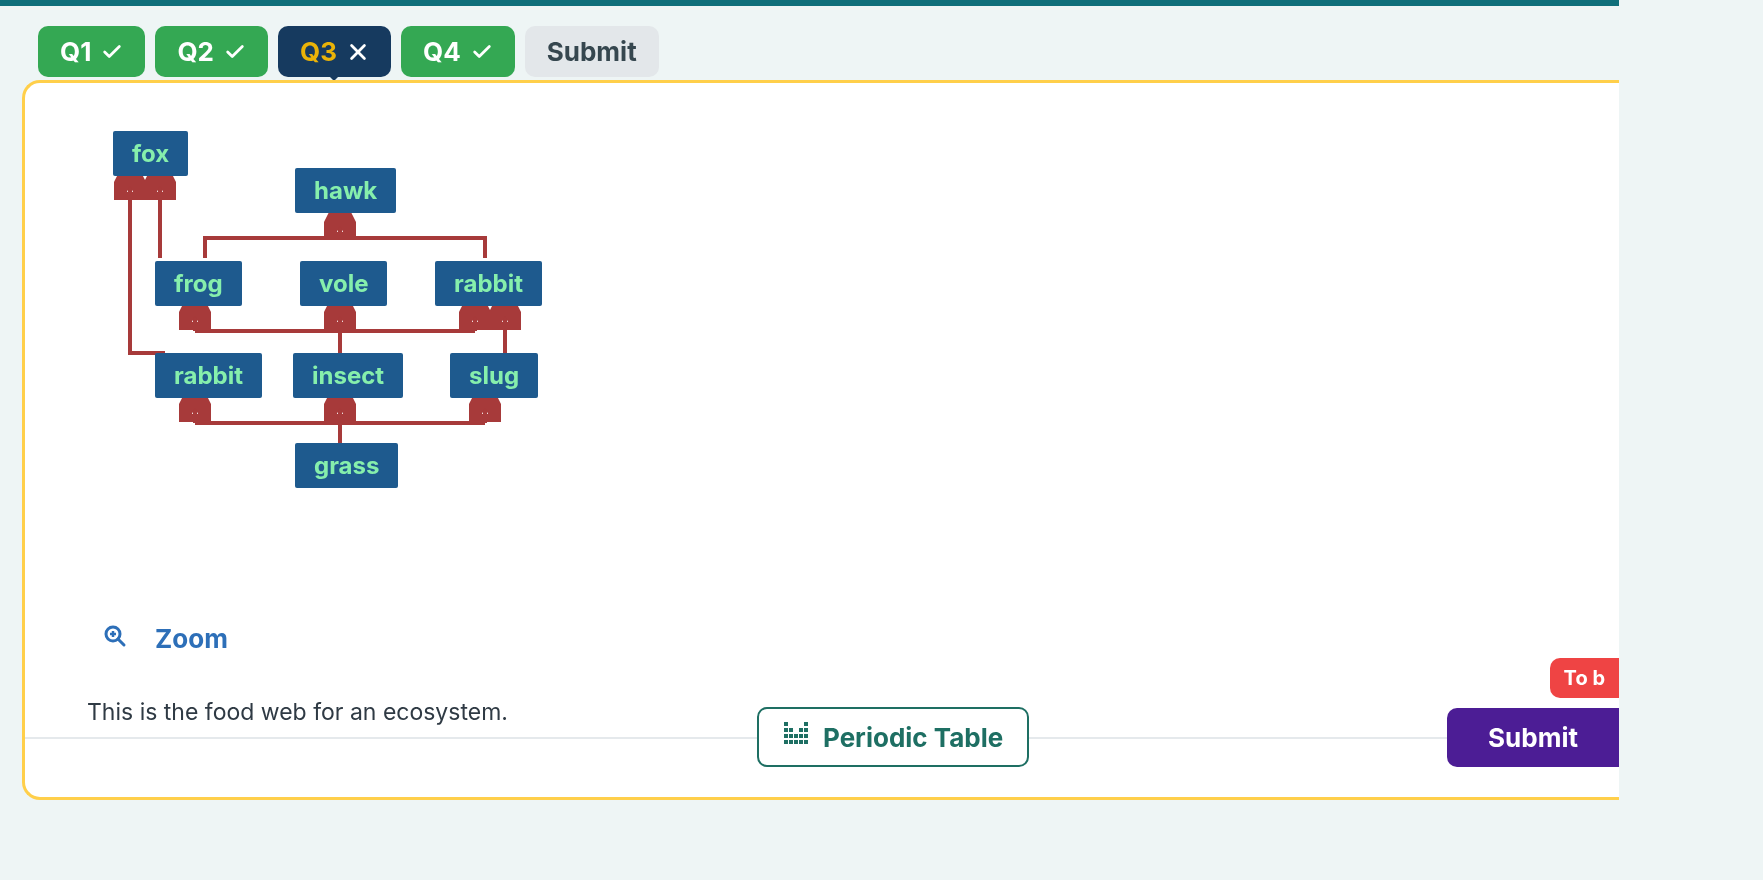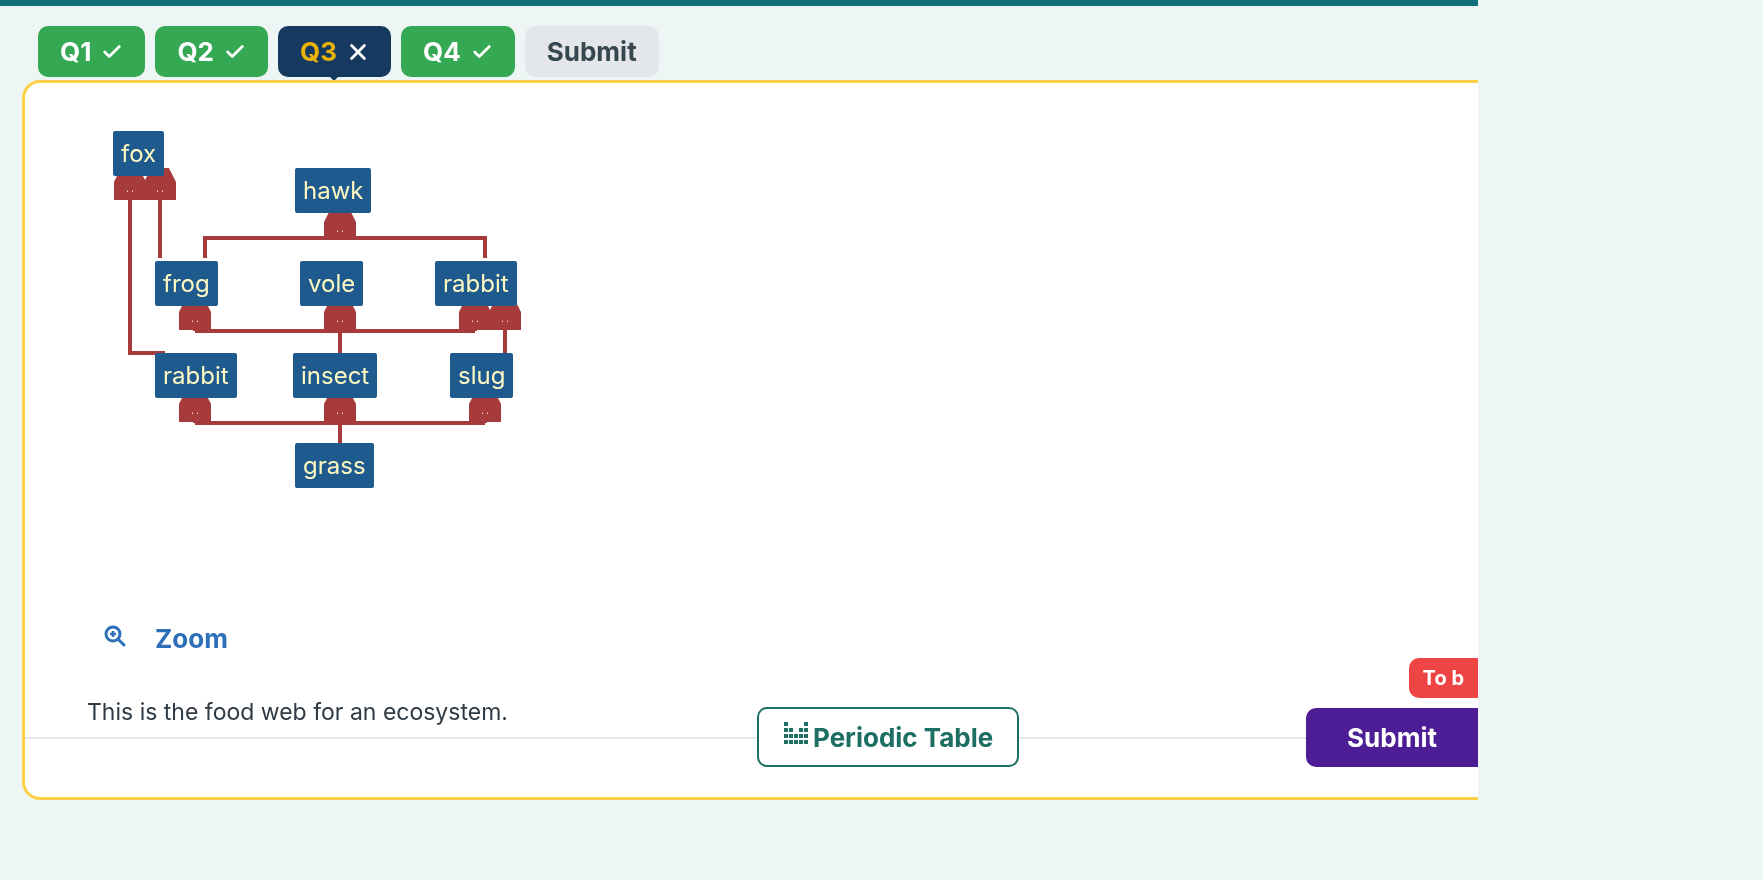--- a/index.html
+++ b/index.html
@@ -1,32 +1,32 @@
 <!DOCTYPE html>
 <html><head>
 <meta charset="utf-8">
 <style>
 html,body{margin:0;padding:0;font-family:Inter,"Segoe UI",Arial,sans-serif;background:#eef5f5;color:#334}
-.page{width:1478px;height:880px;position:relative;background:linear-gradient(#0f6f7a,#0f6f7a) no-repeat;background-size:100% 6px;background-position:0 0}
+.page{width:1619px;height:880px;position:relative;background:linear-gradient(#0f6f7a,#0f6f7a) no-repeat;background-size:100% 6px;background-position:0 0}
 .tabs{position:absolute;left:38px;top:26px;display:flex;gap:10px;align-items:flex-start}
 .tab{display:flex;align-items:center;gap:10px;border-radius:10px;padding:10px 22px;font-size:26px;font-weight:700;cursor:pointer}
 .tab.green{background:#34a853;color:#fff}
 .tab.dark{background:#163a5f;color:#eab308;position:relative}
 .tab.dark:after{content:"";position:absolute;left:50%;transform:translateX(-50%);bottom:-14px;border:10px solid transparent;border-top-color:#163a5f}
 .tab.grey{background:#e3e7ea;color:#36474f}
 .tab .icon{width:22px;height:22px;display:inline-flex}
 .card{position:absolute;left:22px;right:0;top:80px;bottom:80px;background:#fff;border:3px solid #ffcf4a;border-radius:18px 0 0 18px;border-right:none;box-sizing:border-box}
 .diagram{position:absolute;left:50px;top:30px;width:540px;height:400px}
-.node{position:absolute;background:#1e5a8e;color:#fef9c3;font-weight:400;font-size:24px;padding:8px 8px;border-radius:2px;text-align:center}
+.node{position:absolute;background:#1e5a8e;color:#86efac;font-weight:700;font-size:24px;padding:8px 19px;border-radius:2px;text-align:center}
 .arrows{position:absolute;left:0;top:0;width:540px;height:400px;overflow:visible}
 .arrows line,.arrows path{stroke:#a73a3a;stroke-width:4;fill:none}
 .zoom{position:absolute;left:78px;top:540px;display:flex;align-items:center;gap:28px;color:#2d6fb8;font-weight:700;font-size:26px;cursor:pointer}
 .qtext{position:absolute;left:62px;top:615px;font-size:23px;color:#2f3a44}
 .hr{position:absolute;left:0;right:0;top:654px;border-top:2px solid #e5e9ec}
-.ptable{position:absolute;left:732px;bottom:30px;display:flex;align-items:center;gap:4px;border:2px solid #1e6f63;border-radius:10px;padding:12px 24px;font-size:26px;font-weight:700;color:#1e6f63;background:#fff;cursor:pointer}
+.ptable{position:absolute;left:732px;bottom:30px;display:flex;align-items:center;gap:14px;border:2px solid #1e6f63;border-radius:10px;padding:12px 24px;font-size:26px;font-weight:700;color:#1e6f63;background:#fff;cursor:pointer}
 .submit{position:absolute;right:0;bottom:30px;background:#4c1d95;color:#fff;font-weight:700;font-size:26px;padding:14px 41px;border-radius:10px 0 0 10px;cursor:pointer}
 .pill{position:absolute;right:0;top:575px;background:#ef4444;color:#fff;font-weight:700;font-size:20px;padding:8px 14px;border-radius:10px 0 0 10px;cursor:pointer}
 </style>
 </head>
 <body>
 
 <div class="page">
   <div class="tabs">
     <div class="tab green">
       <span>Q1</span>

